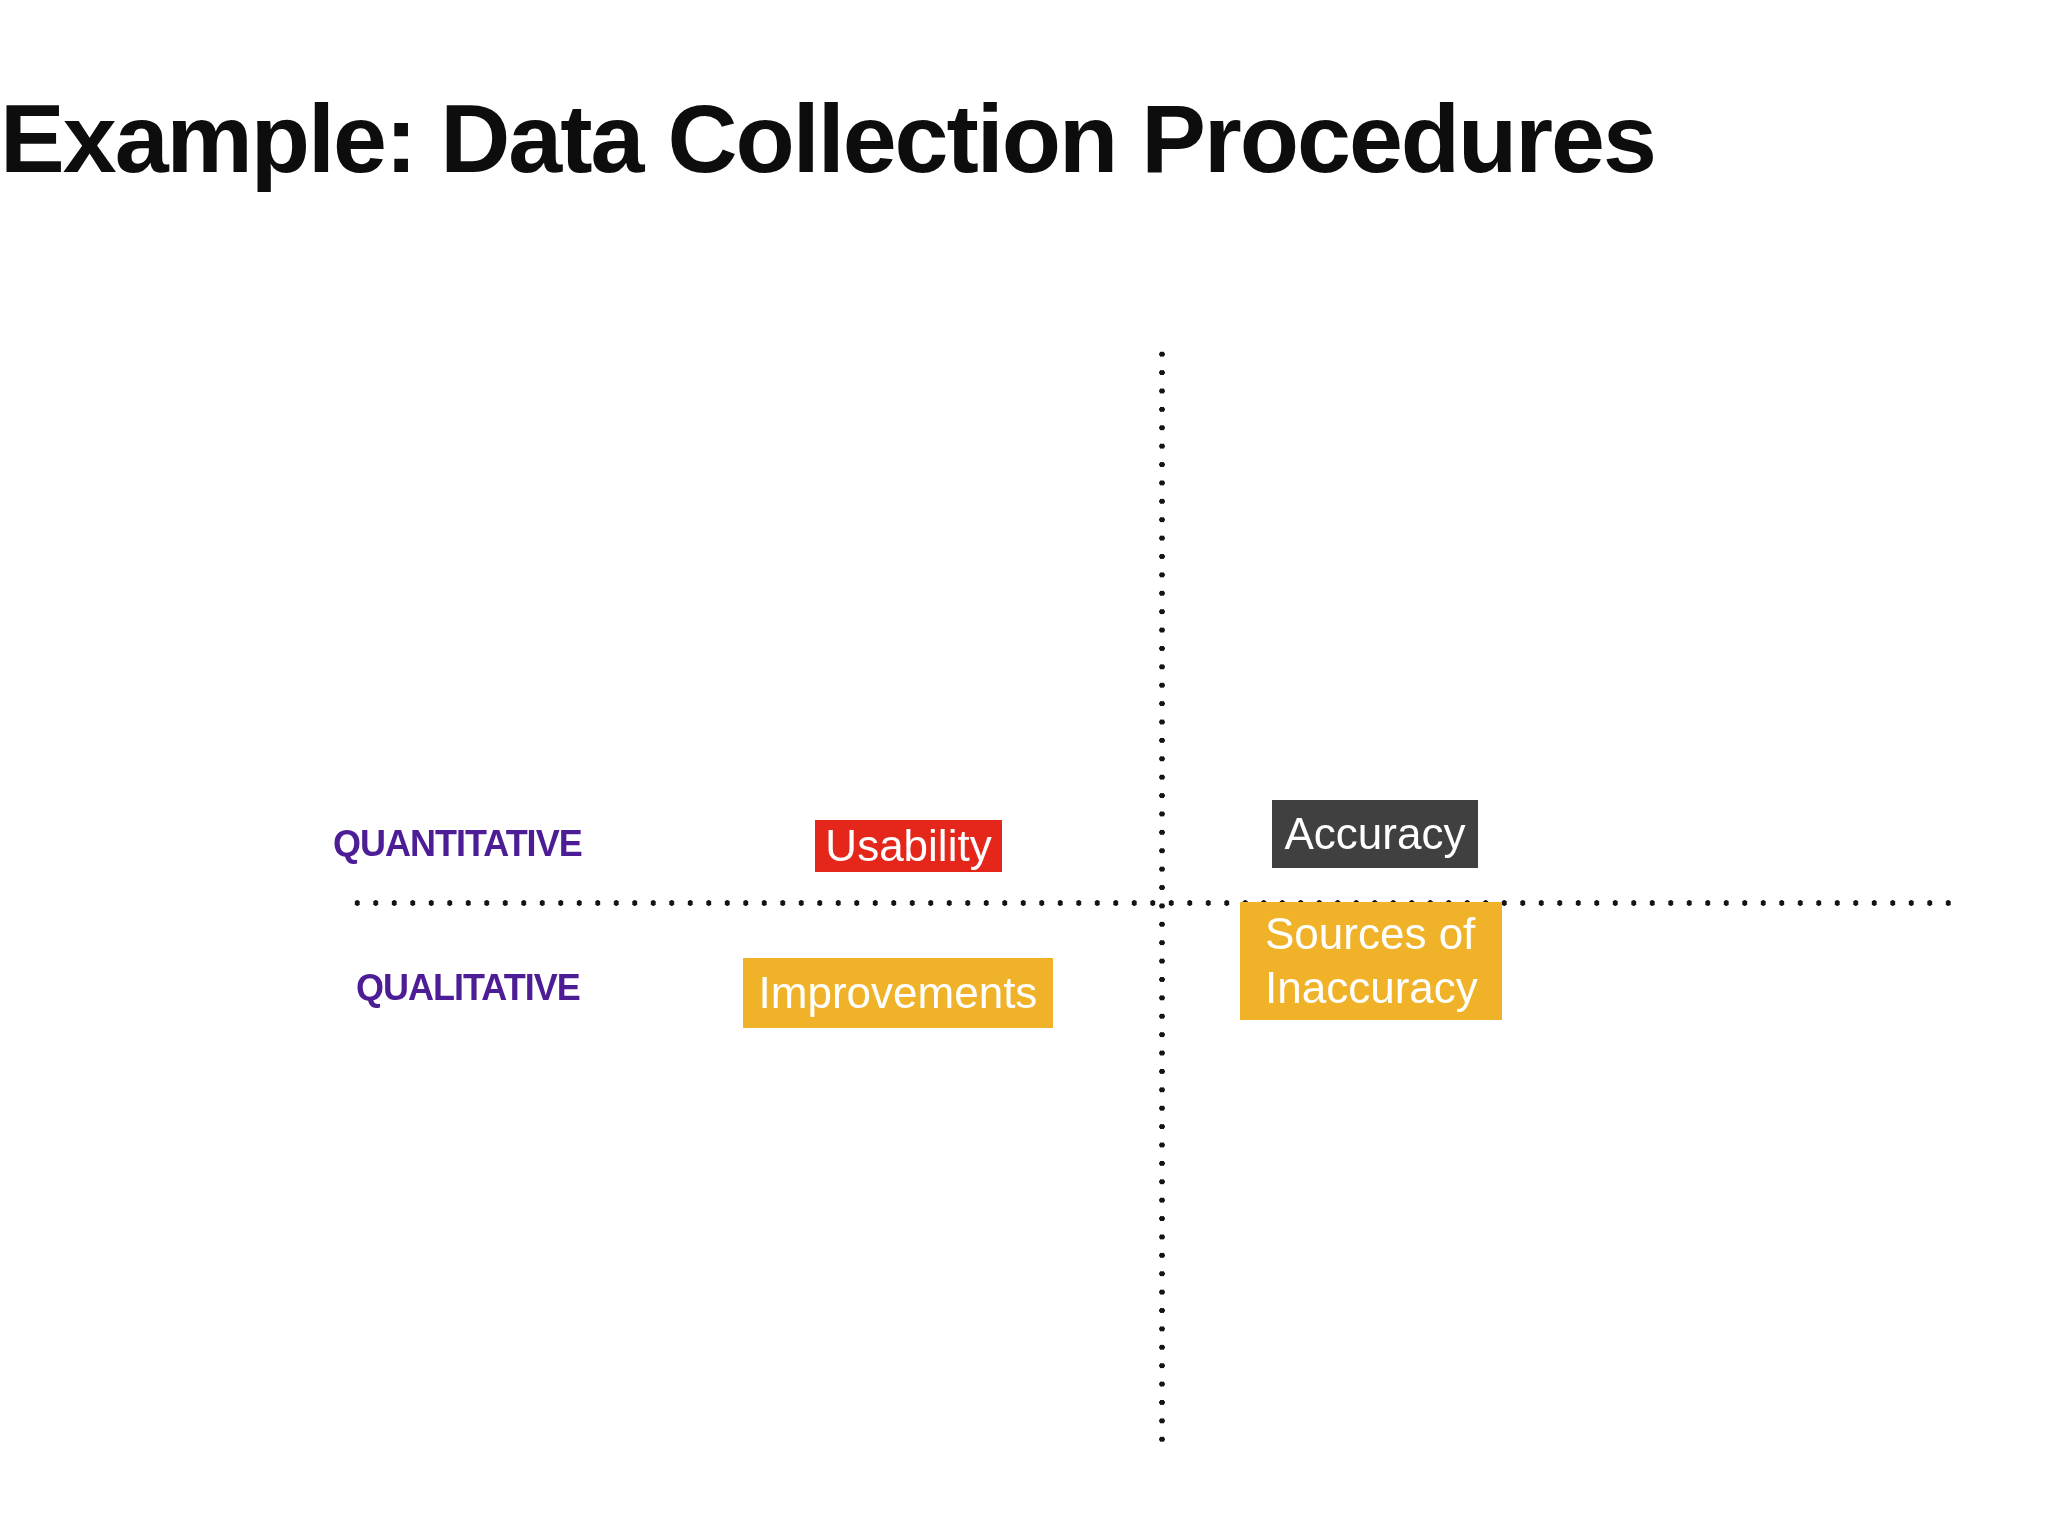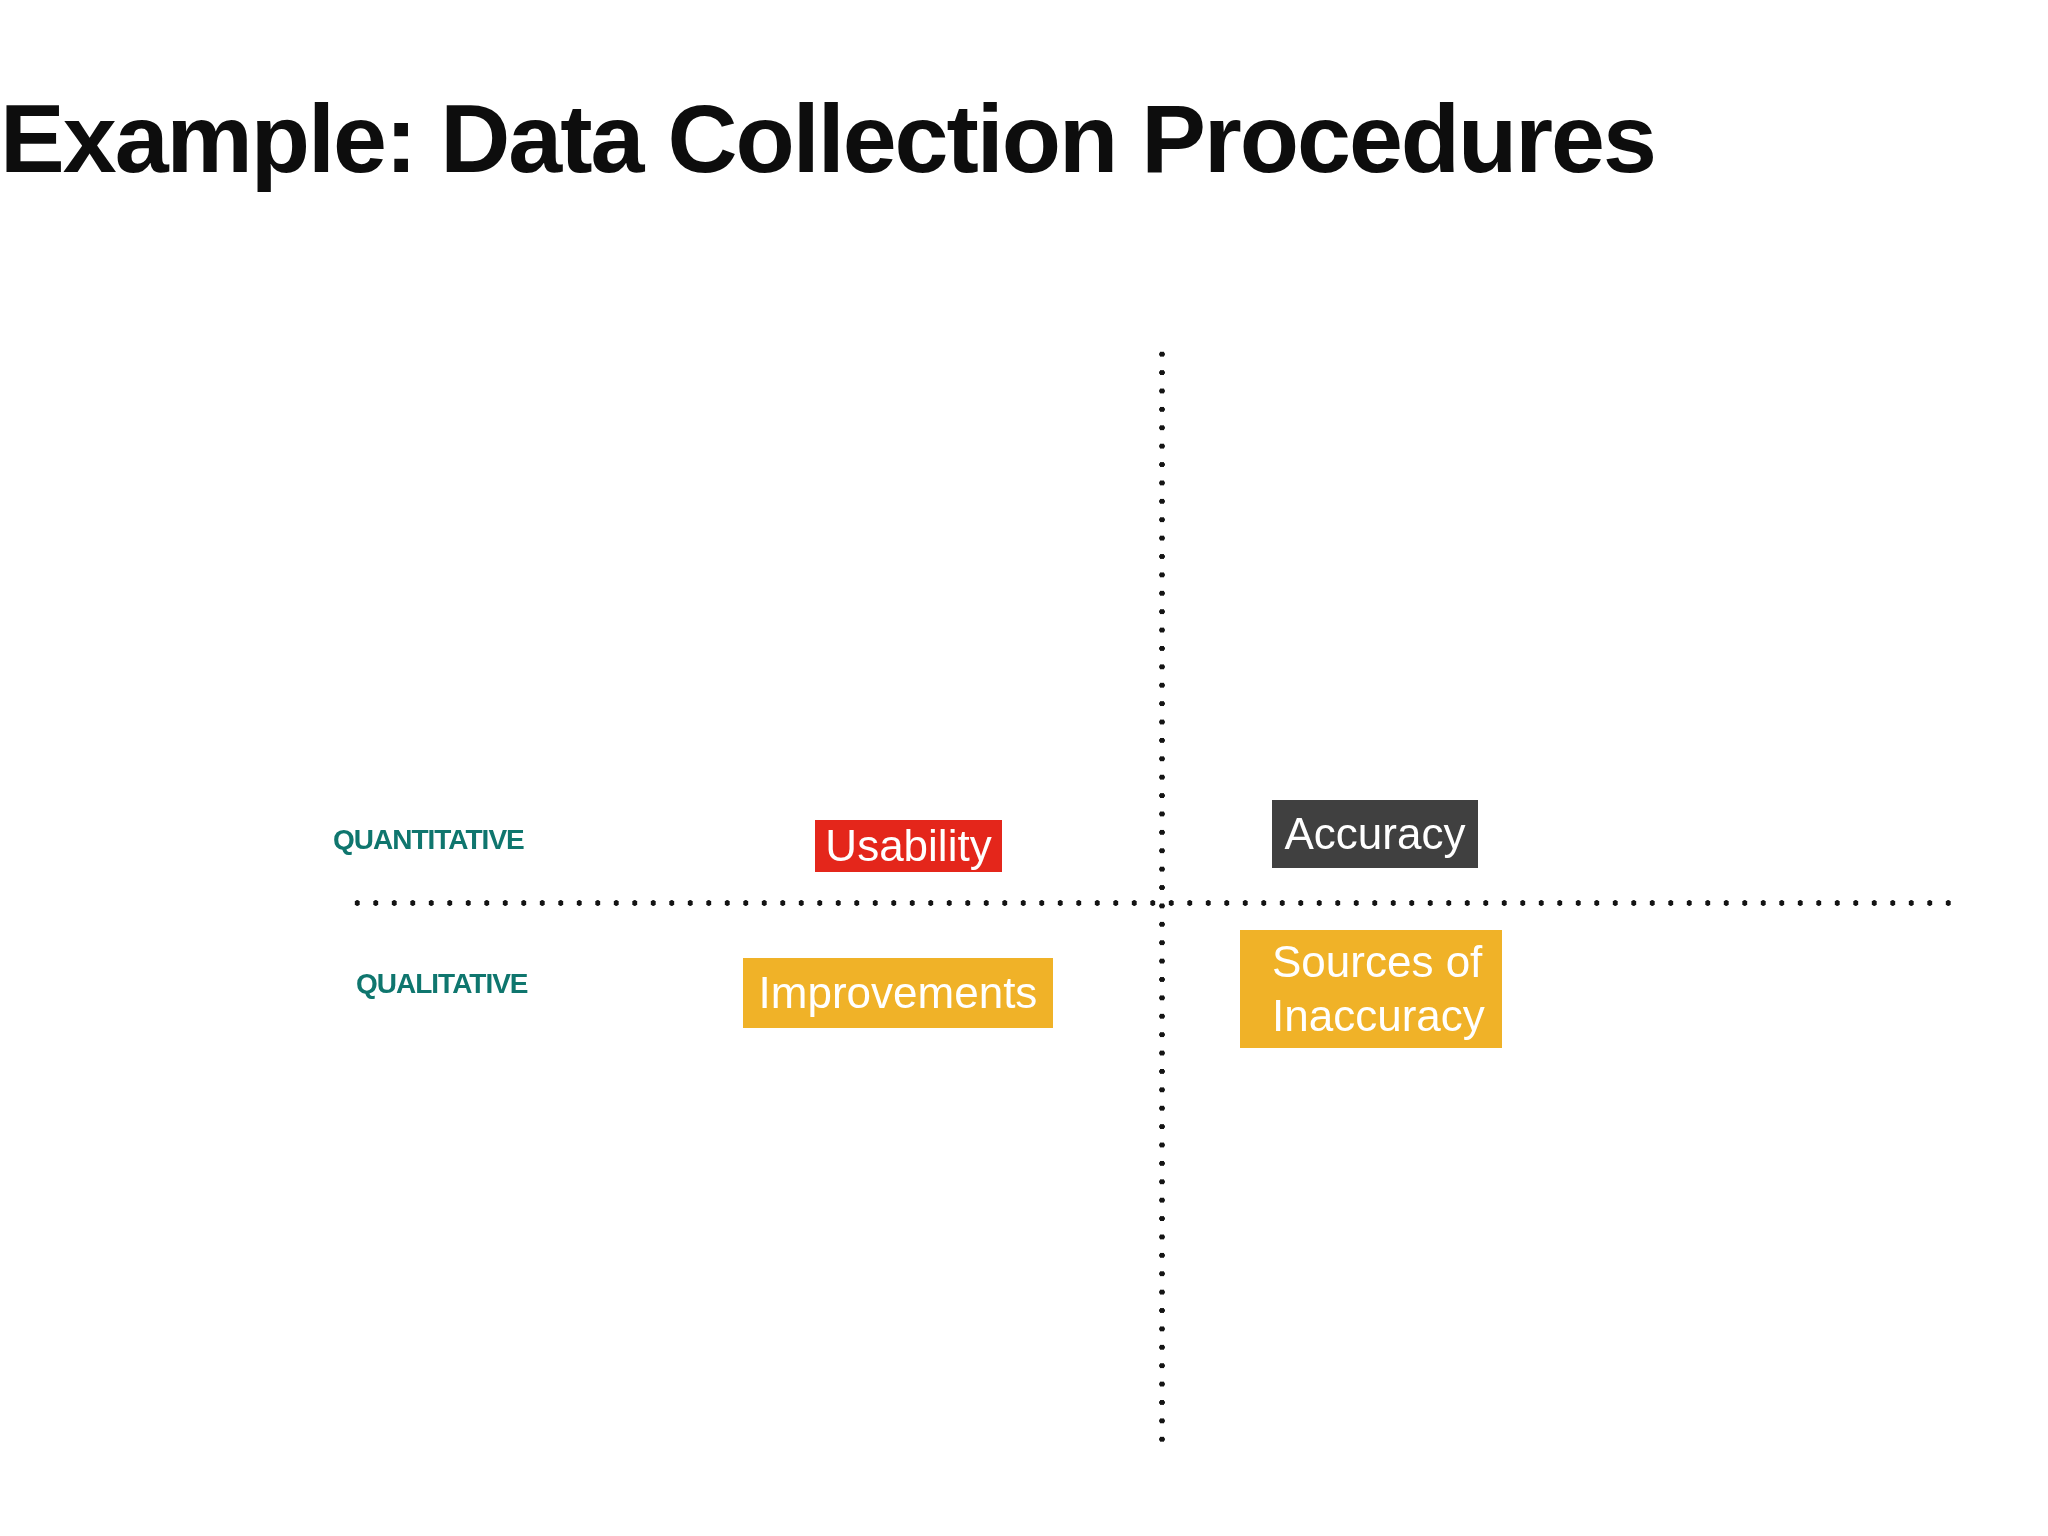--- a/index.html
+++ b/index.html
@@ -46,23 +46,23 @@
     top: 345px;
     width: 6px;
     height: 1104px;
     background-image: radial-gradient(circle, #141414 2.6px, transparent 2.9px);
     background-size: 6px 18.4px;
     background-repeat: repeat-y;
   }
   .row-label {
     position: absolute;
     font-weight: bold;
-    font-size: 28px;
+    font-size: 36px;
     letter-spacing: -1px;
-    color: #0f766e;
+    color: #4c1d95;
     line-height: 1;
     white-space: nowrap;
     text-align: center;
   }
   .row-label.quantitative { left: 333px; top: 826px; }
   .row-label.qualitative  { left: 356px; top: 970px; }
   .tag {
     position: absolute;
     display: flex;
     align-items: center;
@@ -70,24 +70,24 @@
     color: #ffffff;
     font-size: 44px;
     line-height: 1.22;
     box-sizing: border-box;
     white-space: nowrap;
   }
   .tag.usability    { left: 815px;  top: 820px; width: 187px; height: 52px; }
   .tag.accuracy     { left: 1272px; top: 800px; width: 206px; height: 68px; }
   .tag.improvements { left: 743px;  top: 958px; width: 310px; height: 70px; }
   .tag.sources {
-    left: 1240px; top: 930px; width: 262px; height: 118px;
+    left: 1240px; top: 902px; width: 262px; height: 118px;
     justify-content: flex-start;
     text-align: left;
-    padding-left: 32px;
+    padding-left: 25px;
     white-space: normal;
   }
 </style>
 </head>
 <body>
 
 <div class="slide">
 
   <h1 class="slide-title">Example: Data Collection Procedures</h1>
 

